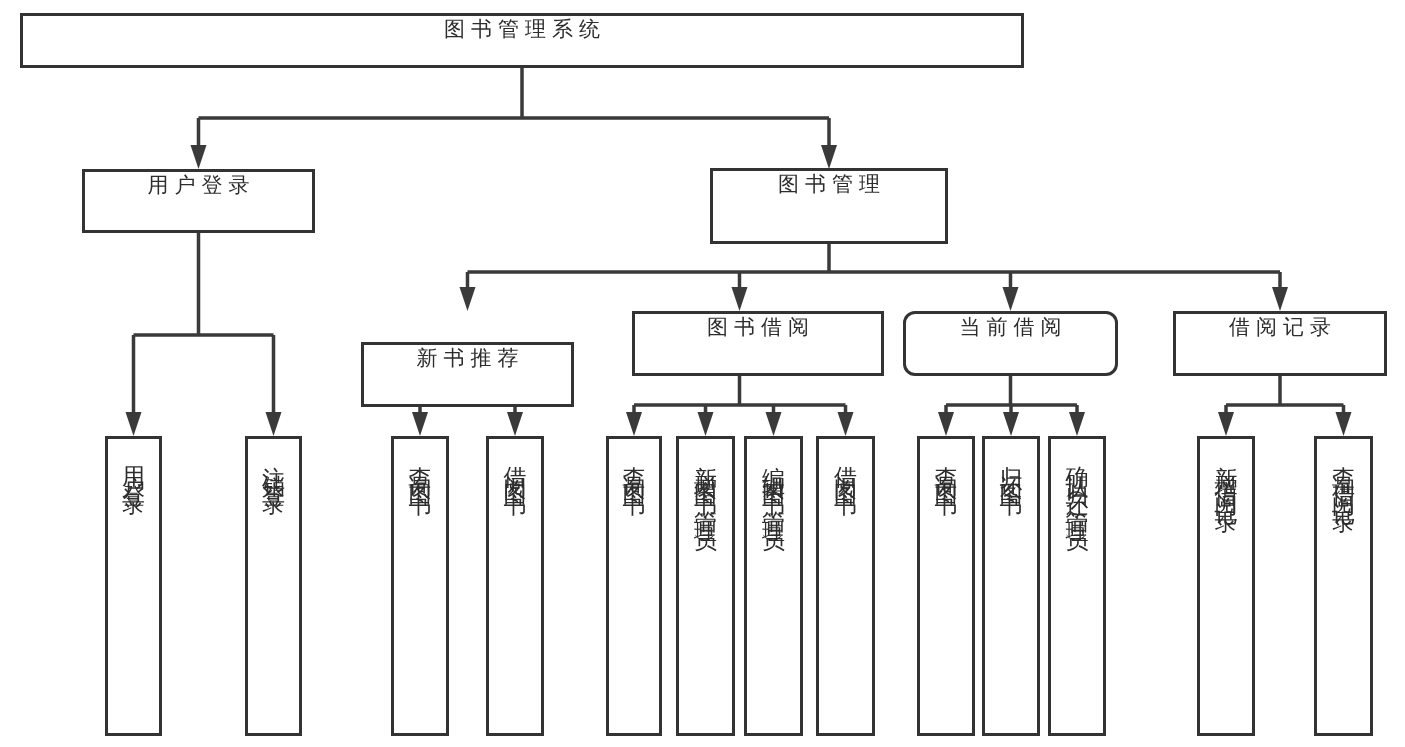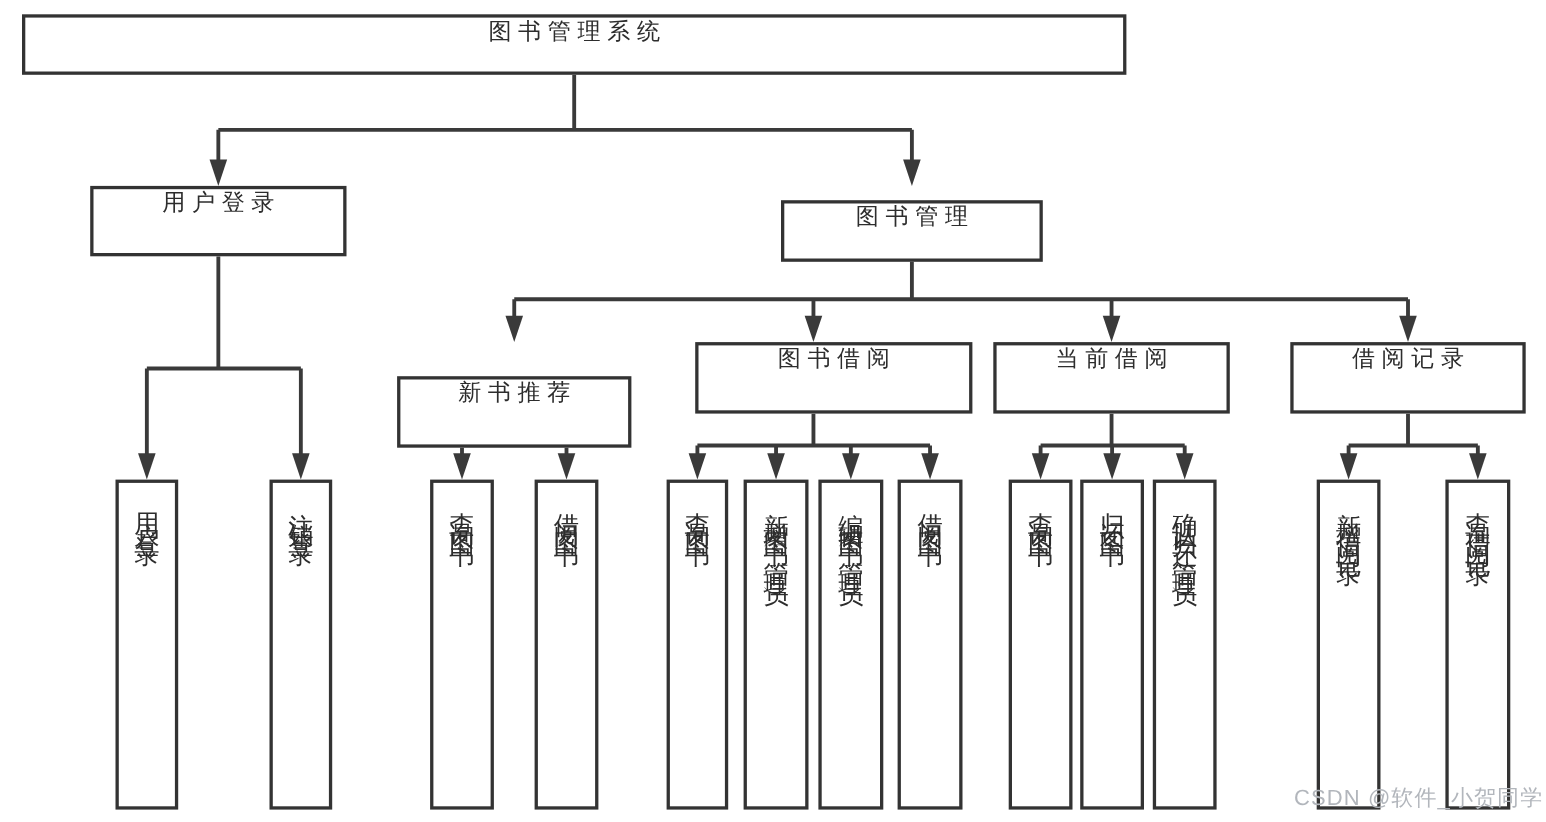--- a/index.html
+++ b/index.html
@@ -87,30 +87,30 @@
         <polygon points="1335.5,412 1351.5,412 1343.5,436" fill="#3a3a3a"></polygon>
       </g>
     </svg>
   <div id="nodes">
       <div class="node h" style="left: 20px; top: 13px; width: 1004px; height: 55px;">
         <span class="lbl">图书管理系统</span>
       </div>
       <div class="node h" style="left: 82px; top: 169px; width: 233px; height: 64px;">
         <span class="lbl">用户登录</span>
       </div>
-      <div class="node h" style="left: 710px; top: 182px; width: 238px; height: 56px;">
+      <div class="node h" style="left: 710px; top: 168px; width: 238px; height: 76px;">
         <span class="lbl">图书管理</span>
       </div>
       <div class="node h" style="left: 361px; top: 311px; width: 213px; height: 65px; margin-top: 31px;">
         <span class="lbl">新书推荐</span>
       </div>
       <div class="node h" style="left: 632px; top: 311px; width: 252px; height: 65px;">
         <span class="lbl">图书借阅</span>
       </div>
-      <div class="node h" style="left: 903px; top: 311px; width: 215px; height: 65px;">
+      <div class="node h" style="left: 903px; top: 311px; width: 215px; height: 65px; border-radius: 12px;">
         <span class="lbl">当前借阅</span>
       </div>
       <div class="node h" style="left: 1173px; top: 311px; width: 214px; height: 65px;">
         <span class="lbl">借阅记录</span>
       </div>
       <div class="node v" style="left: 105px; top: 436px; width: 57px; height: 300px;">
         <span class="lbl">用户登录</span>
       </div>
       <div class="node v" style="left: 245px; top: 436px; width: 57px; height: 300px;">
         <span class="lbl">注销登录</span>
@@ -142,14 +142,13 @@
       <div class="node v" style="left: 1048px; top: 436px; width: 58px; height: 300px;">
         <span class="lbl">确认归还（管理员）</span>
       </div>
       <div class="node v" style="left: 1197px; top: 436px; width: 58px; height: 300px;">
         <span class="lbl">新增借阅记录</span>
       </div>
       <div class="node v" style="left: 1314px; top: 436px; width: 59px; height: 300px;">
         <span class="lbl">查询借阅记录</span>
       </div>
     </div>
-  <div class="watermark">CSDN @软件_小贺同学</div>
 </div>
 
 </body></html>

